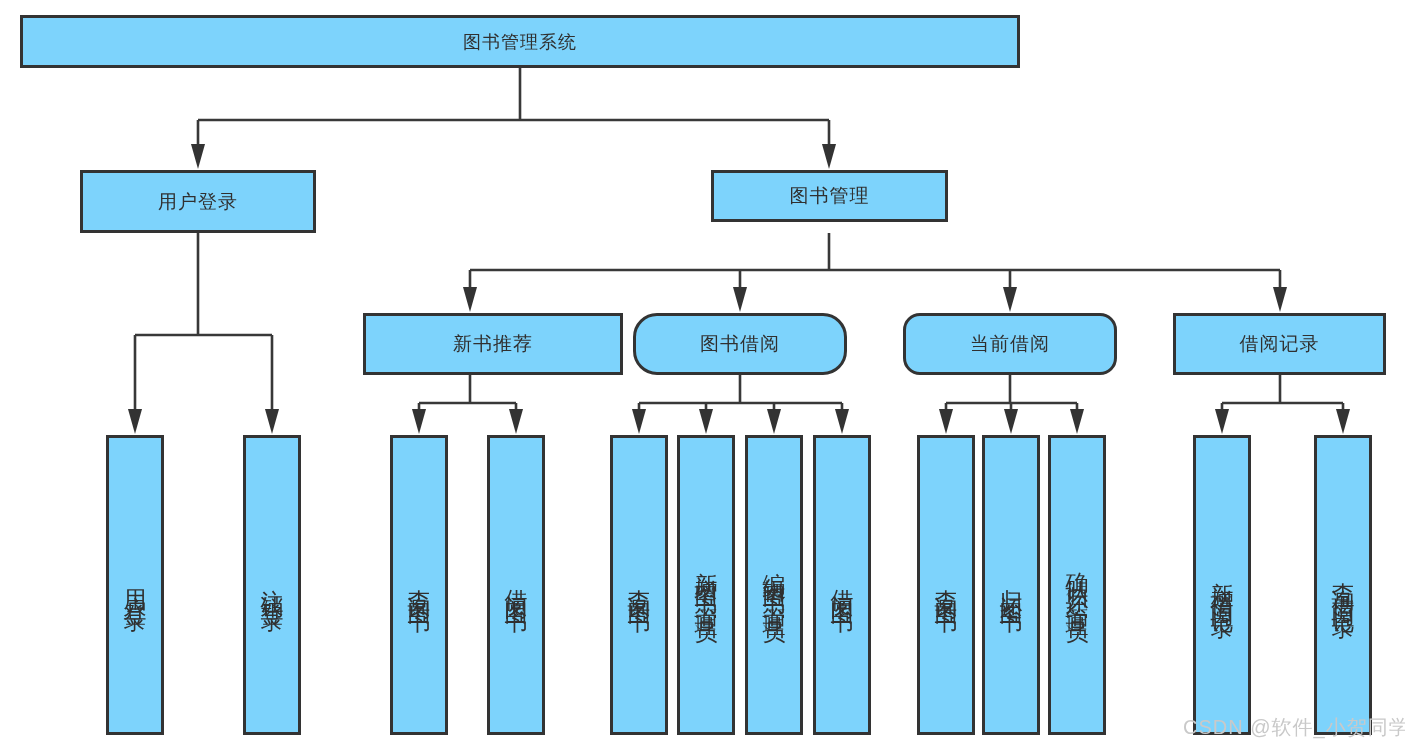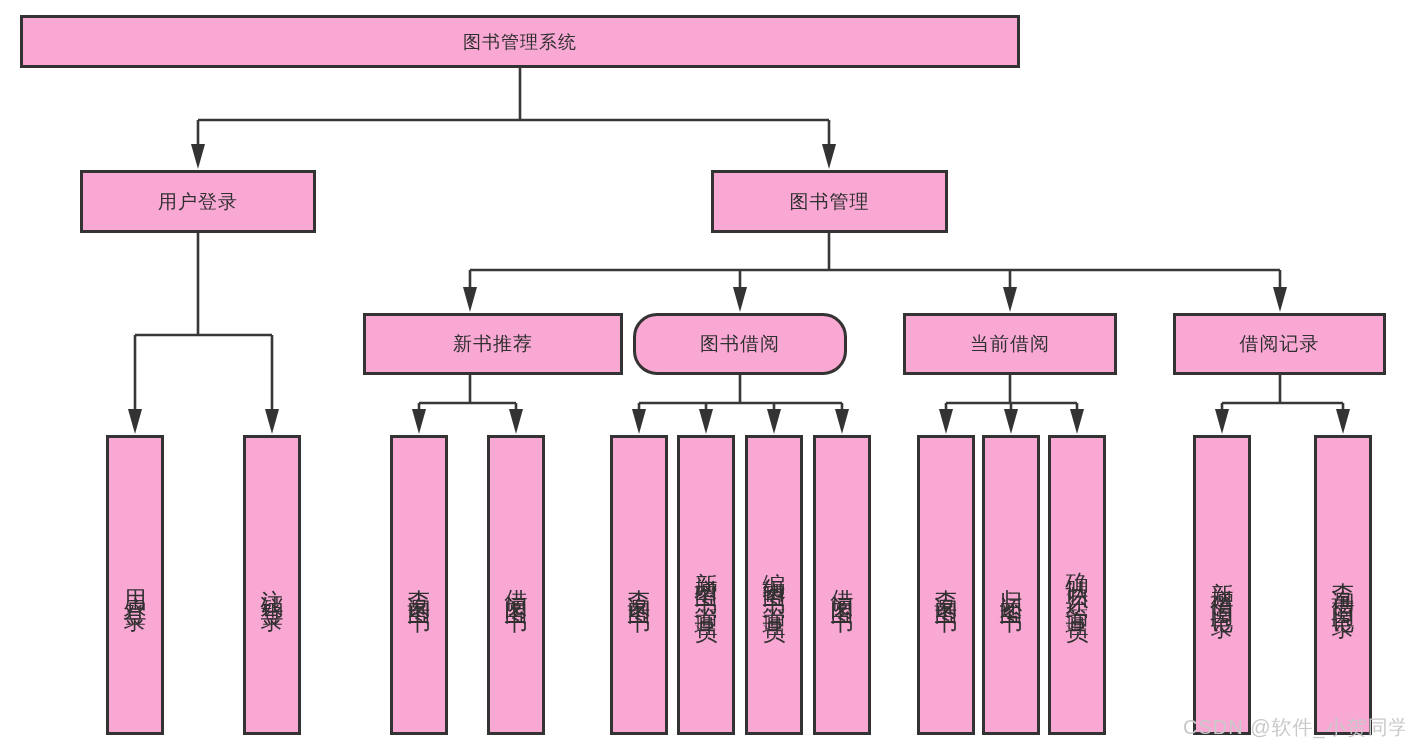--- a/index.html
+++ b/index.html
@@ -10,21 +10,21 @@
     font-family:"Liberation Sans","DejaVu Sans",sans-serif;
     overflow:hidden;
   }
   .wires{position:absolute;left:0;top:0;}
   .wires path{stroke:#383838;stroke-width:2.6;fill:none;}
   .wires .ah{fill:#333333;stroke:none;}
   .box{
     position:absolute;
     box-sizing:border-box;
     border:3px solid #333333;
-    background:#f9a8d4;
+    background:#7dd3fc;
     display:flex;align-items:center;justify-content:center;
     color:#303030;
     font-size:19px;
     letter-spacing:1px;
     text-align:center;
     font-family:Liberation Serif, serif;
   }
   .root{font-size:18px;}
   .leaf{
     writing-mode:vertical-rl;
@@ -74,25 +74,25 @@
     <use href="#ah" class="ah" x="946" y="434"></use>
     <use href="#ah" class="ah" x="1011" y="434"></use>
     <use href="#ah" class="ah" x="1077" y="434"></use>
     <use href="#ah" class="ah" x="1222" y="434"></use>
     <use href="#ah" class="ah" x="1343" y="434"></use>
   </svg>
 
   <div class="box root" style="left:20px;top:15px;width:1000px;height:53px;">图书管理系统</div>
 
   <div class="box" style="left:80px;top:170px;width:236px;height:63px;">用户登录</div>
-  <div class="box" style="left:711px;top:170px;width:237px;height:63px;">图书管理</div>
+  <div class="box" style="left:711px;top:170px;width:237px;height:52px;">图书管理</div>
 
   <div class="box" style="left:363px;top:313px;width:260px;height:62px;">新书推荐</div>
   <div class="box" style="left:633px;top:313px;width:214px;height:62px;border-radius:24px;">图书借阅</div>
-  <div class="box" style="left:903px;top:313px;width:214px;height:62px;">当前借阅</div>
+  <div class="box" style="left:903px;top:313px;width:214px;height:62px;border-radius:17px;">当前借阅</div>
   <div class="box" style="left:1173px;top:313px;width:213px;height:62px;">借阅记录</div>
 
   <div class="box leaf" style="left:106px;top:435px;width:58px;height:300px;">用户登录</div>
   <div class="box leaf" style="left:243px;top:435px;width:58px;height:300px;">注销登录</div>
 
   <div class="box leaf" style="left:390px;top:435px;width:58px;height:300px;">查询图书</div>
   <div class="box leaf" style="left:487px;top:435px;width:58px;height:300px;">借阅图书</div>
 
   <div class="box leaf" style="left:610px;top:435px;width:58px;height:300px;">查询图书</div>
   <div class="box leaf" style="left:677px;top:435px;width:58px;height:300px;">新增图书（管理员）</div>

